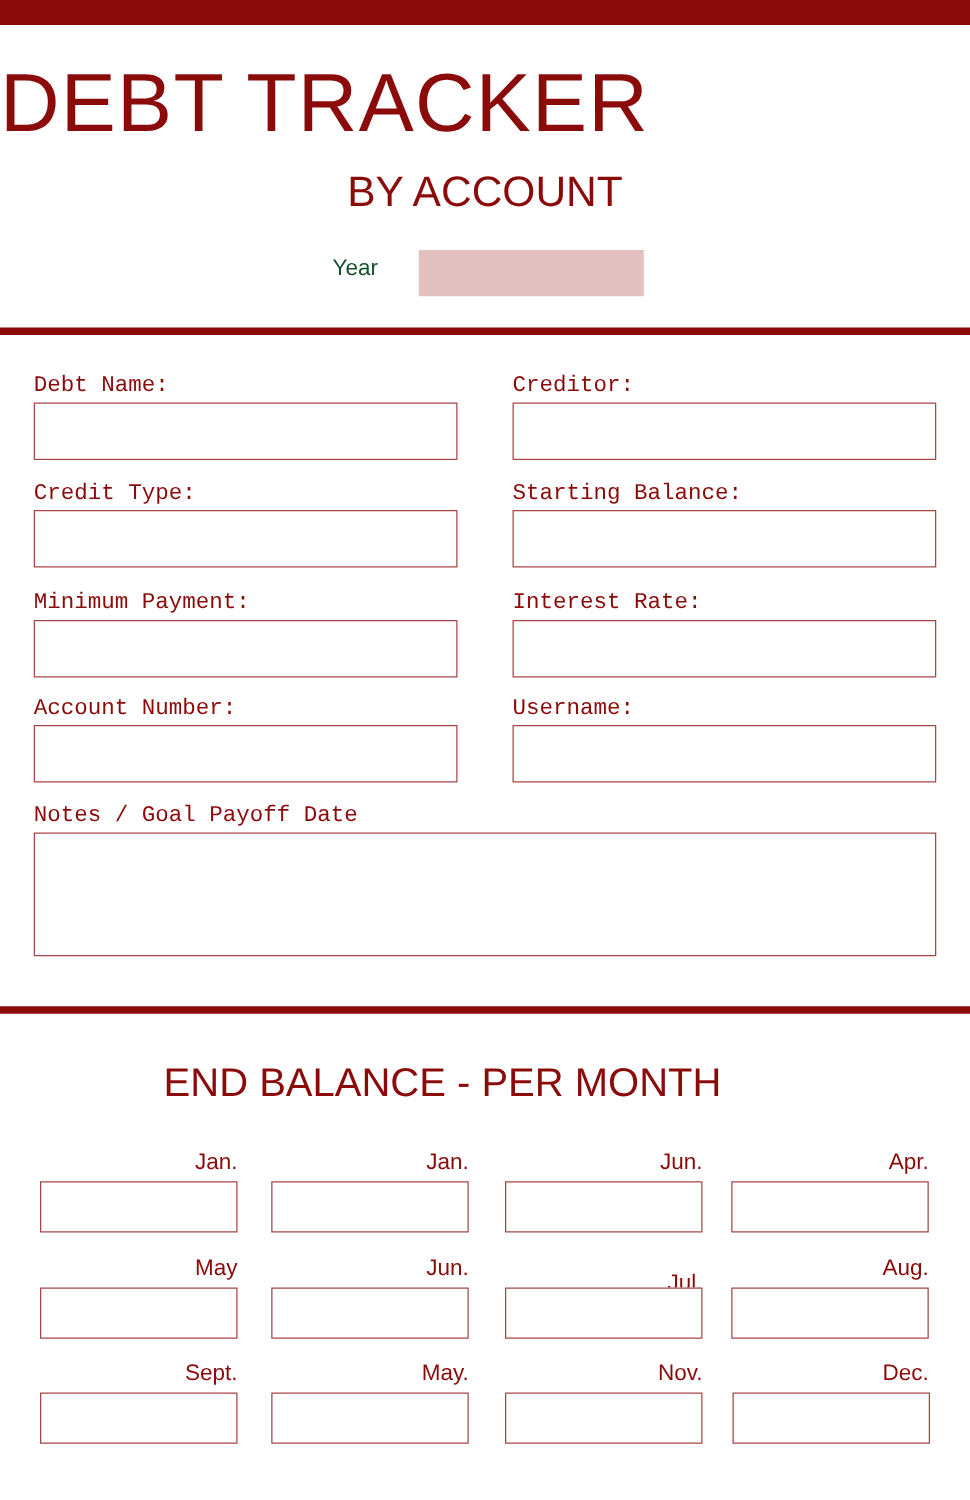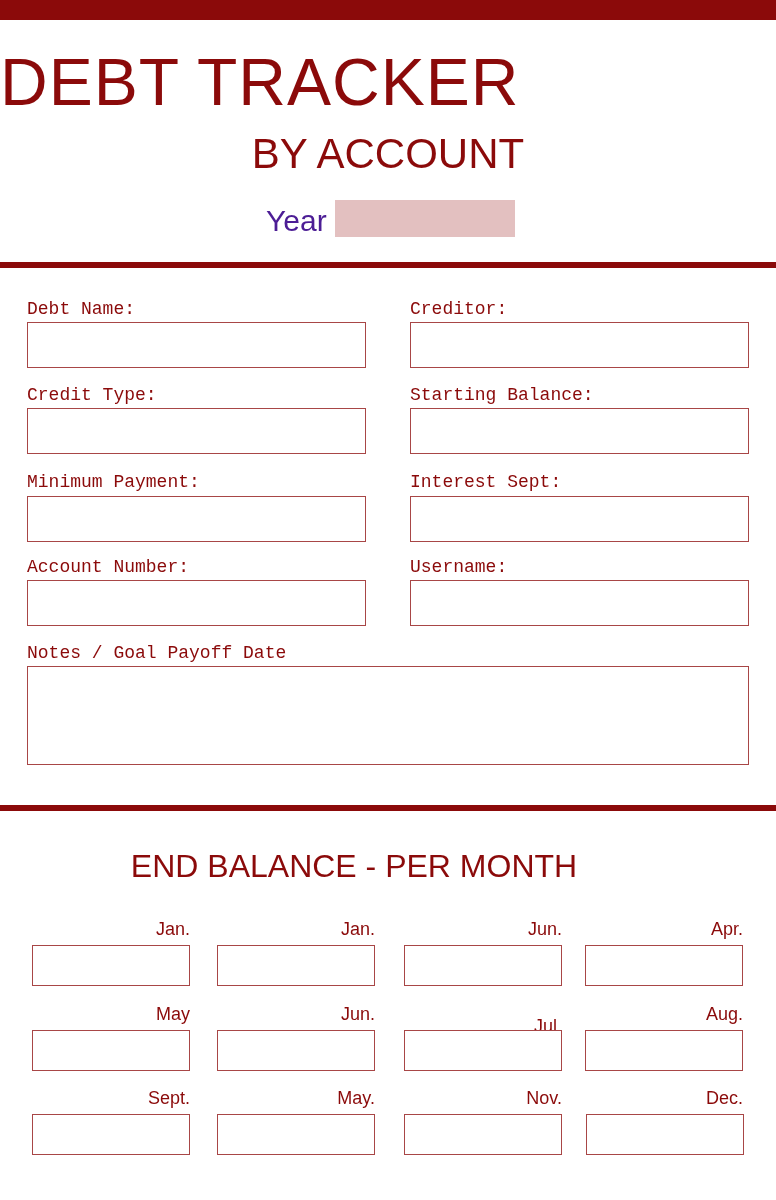--- a/index.html
+++ b/index.html
@@ -10,24 +10,24 @@
   .bar { position: absolute; left: 0; width: 776px; background: #8b0a0a; }
   .top-bar { top: 0; height: 20px; }
   .divider1 { top: 262px; height: 6px; }
   .divider2 { top: 805px; height: 6px; }
   .title {
     position: absolute; top: 44px; left: 0; width: 776px; text-align: left;
     font-size: 66px; letter-spacing: 1px; color: #8b0a0a; line-height: 76px;
   }
   .subtitle {
     position: absolute; top: 128px; left: 0; width: 776px; text-align: center;
-    font-size: 42px; color: #8b0a0a; line-height: 52px;
+    font-size: 34px; color: #8b0a0a; line-height: 52px;
   }
   .year-label {
-    position: absolute; top: 204px; left: 266px; font-size: 30px; color: #4c1d95;
+    position: absolute; top: 204px; left: 266px; font-size: 18px; color: #14532d;
   }
   .year-box {
     position: absolute; top: 200px; left: 335px; width: 180px; height: 37px;
     background: #e3c0c0; border: none;
   }
   .flabel { position: absolute; font-size: 18px; color: #8b0a0a; font-family: Liberation Mono, monospace; }
   .fbox {
     position: absolute; box-sizing: border-box; border: 1.5px solid #a84646;
     background: #fff; height: 46px; width: 339px;
   }
@@ -59,21 +59,21 @@
 <div class="flabel" style="left:410px;top:299px">Creditor:</div>
 <div class="fbox" style="left:410px;top:322px"></div>
 
 <div class="flabel" style="left:27px;top:385px">Credit Type:</div>
 <div class="fbox" style="left:27px;top:408px"></div>
 <div class="flabel" style="left:410px;top:385px">Starting Balance:</div>
 <div class="fbox" style="left:410px;top:408px"></div>
 
 <div class="flabel" style="left:27px;top:472px">Minimum Payment:</div>
 <div class="fbox" style="left:27px;top:496px"></div>
-<div class="flabel" style="left:410px;top:472px">Interest Sept:</div>
+<div class="flabel" style="left:410px;top:472px">Interest Rate:</div>
 <div class="fbox" style="left:410px;top:496px"></div>
 
 <div class="flabel" style="left:27px;top:557px">Account Number:</div>
 <div class="fbox" style="left:27px;top:580px"></div>
 <div class="flabel" style="left:410px;top:557px">Username:</div>
 <div class="fbox" style="left:410px;top:580px"></div>
 
 <div class="flabel" style="left:27px;top:643px">Notes / Goal Payoff Date</div>
 <div class="fbox notes-box" style="left:27px;top:666px"></div>
 

